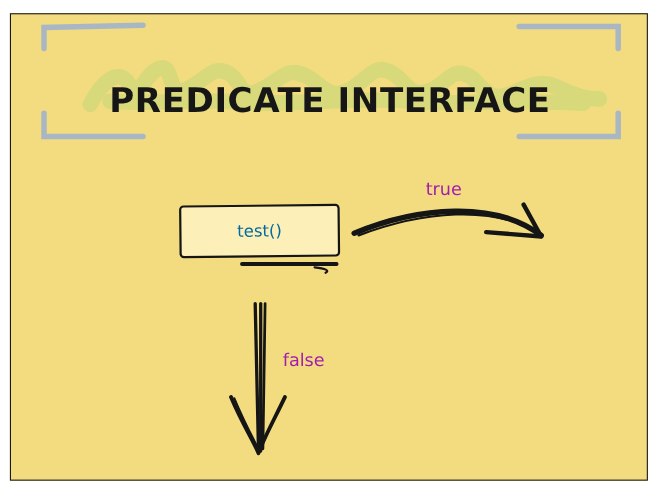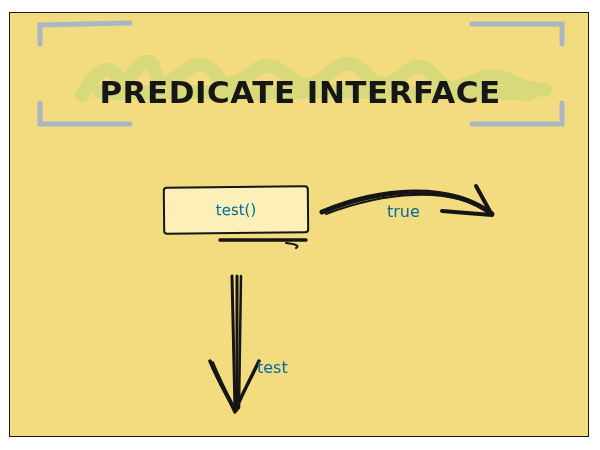--- a/index.html
+++ b/index.html
@@ -1,21 +1,21 @@
 <!DOCTYPE html>
 <html><head>
 <meta charset="utf-8">
 <style>
   html, body { margin:0; padding:0; background:#ffffff; }
   body { width:600px; height:450px; position:relative; overflow:hidden; font-family:"DejaVu Sans", sans-serif; }
   .frame { position:absolute; left:9px; top:12px; width:580px; height:425px; background:#f3dc80; border:1.5px solid #1a1a1a; box-sizing:border-box; }
   .title { position:absolute; left:0; top:50px; width:600px; text-align:center; font-family:"DejaVu Sans", sans-serif; font-weight:bold; font-size:31px; letter-spacing:0.5px; color:#161616;margin-top:24px; }
   .func-box { position:absolute; left:163px; top:186px; width:146px; height:48px; background:#fcf0b8; border:2.5px solid #151515; border-radius:4px; box-sizing:border-box; display:flex; align-items:center; justify-content:center; transform:rotate(-0.6deg); }
   .func-label { font-family:"DejaVu Sans", sans-serif; font-size:15px; color:#0369a1; }
-  .lbl { position:absolute; font-family:"DejaVu Sans", sans-serif; font-size:16px; color:#0369a1;margin-top:40px; }
+  .lbl { position:absolute; font-family:"DejaVu Sans", sans-serif; font-size:16px; color:#a21caf; }
   svg.overlay { position:absolute; left:0; top:0; }
 </style>
 </head>
 <body>
 
 <div class="frame"></div>
 
 <svg class="overlay" width="600" height="450" viewBox="0 0 600 450">
 
   <g fill="none" stroke="#d6d97a" stroke-linecap="round" stroke-linejoin="round" stroke-width="14" opacity="0.95">
@@ -50,13 +50,13 @@
   </g>
 </svg>
 
 <div class="title">PREDICATE INTERFACE</div>
 
 <div class="func-box">
   <span class="func-label">test()</span>
 </div>
 
 <div class="lbl" style="left:387px; top:162px;">true</div>
-<div class="lbl" style="left:257px; top:318px;">test</div>
+<div class="lbl" style="left:257px; top:318px;">false</div>
 
 </body></html>

